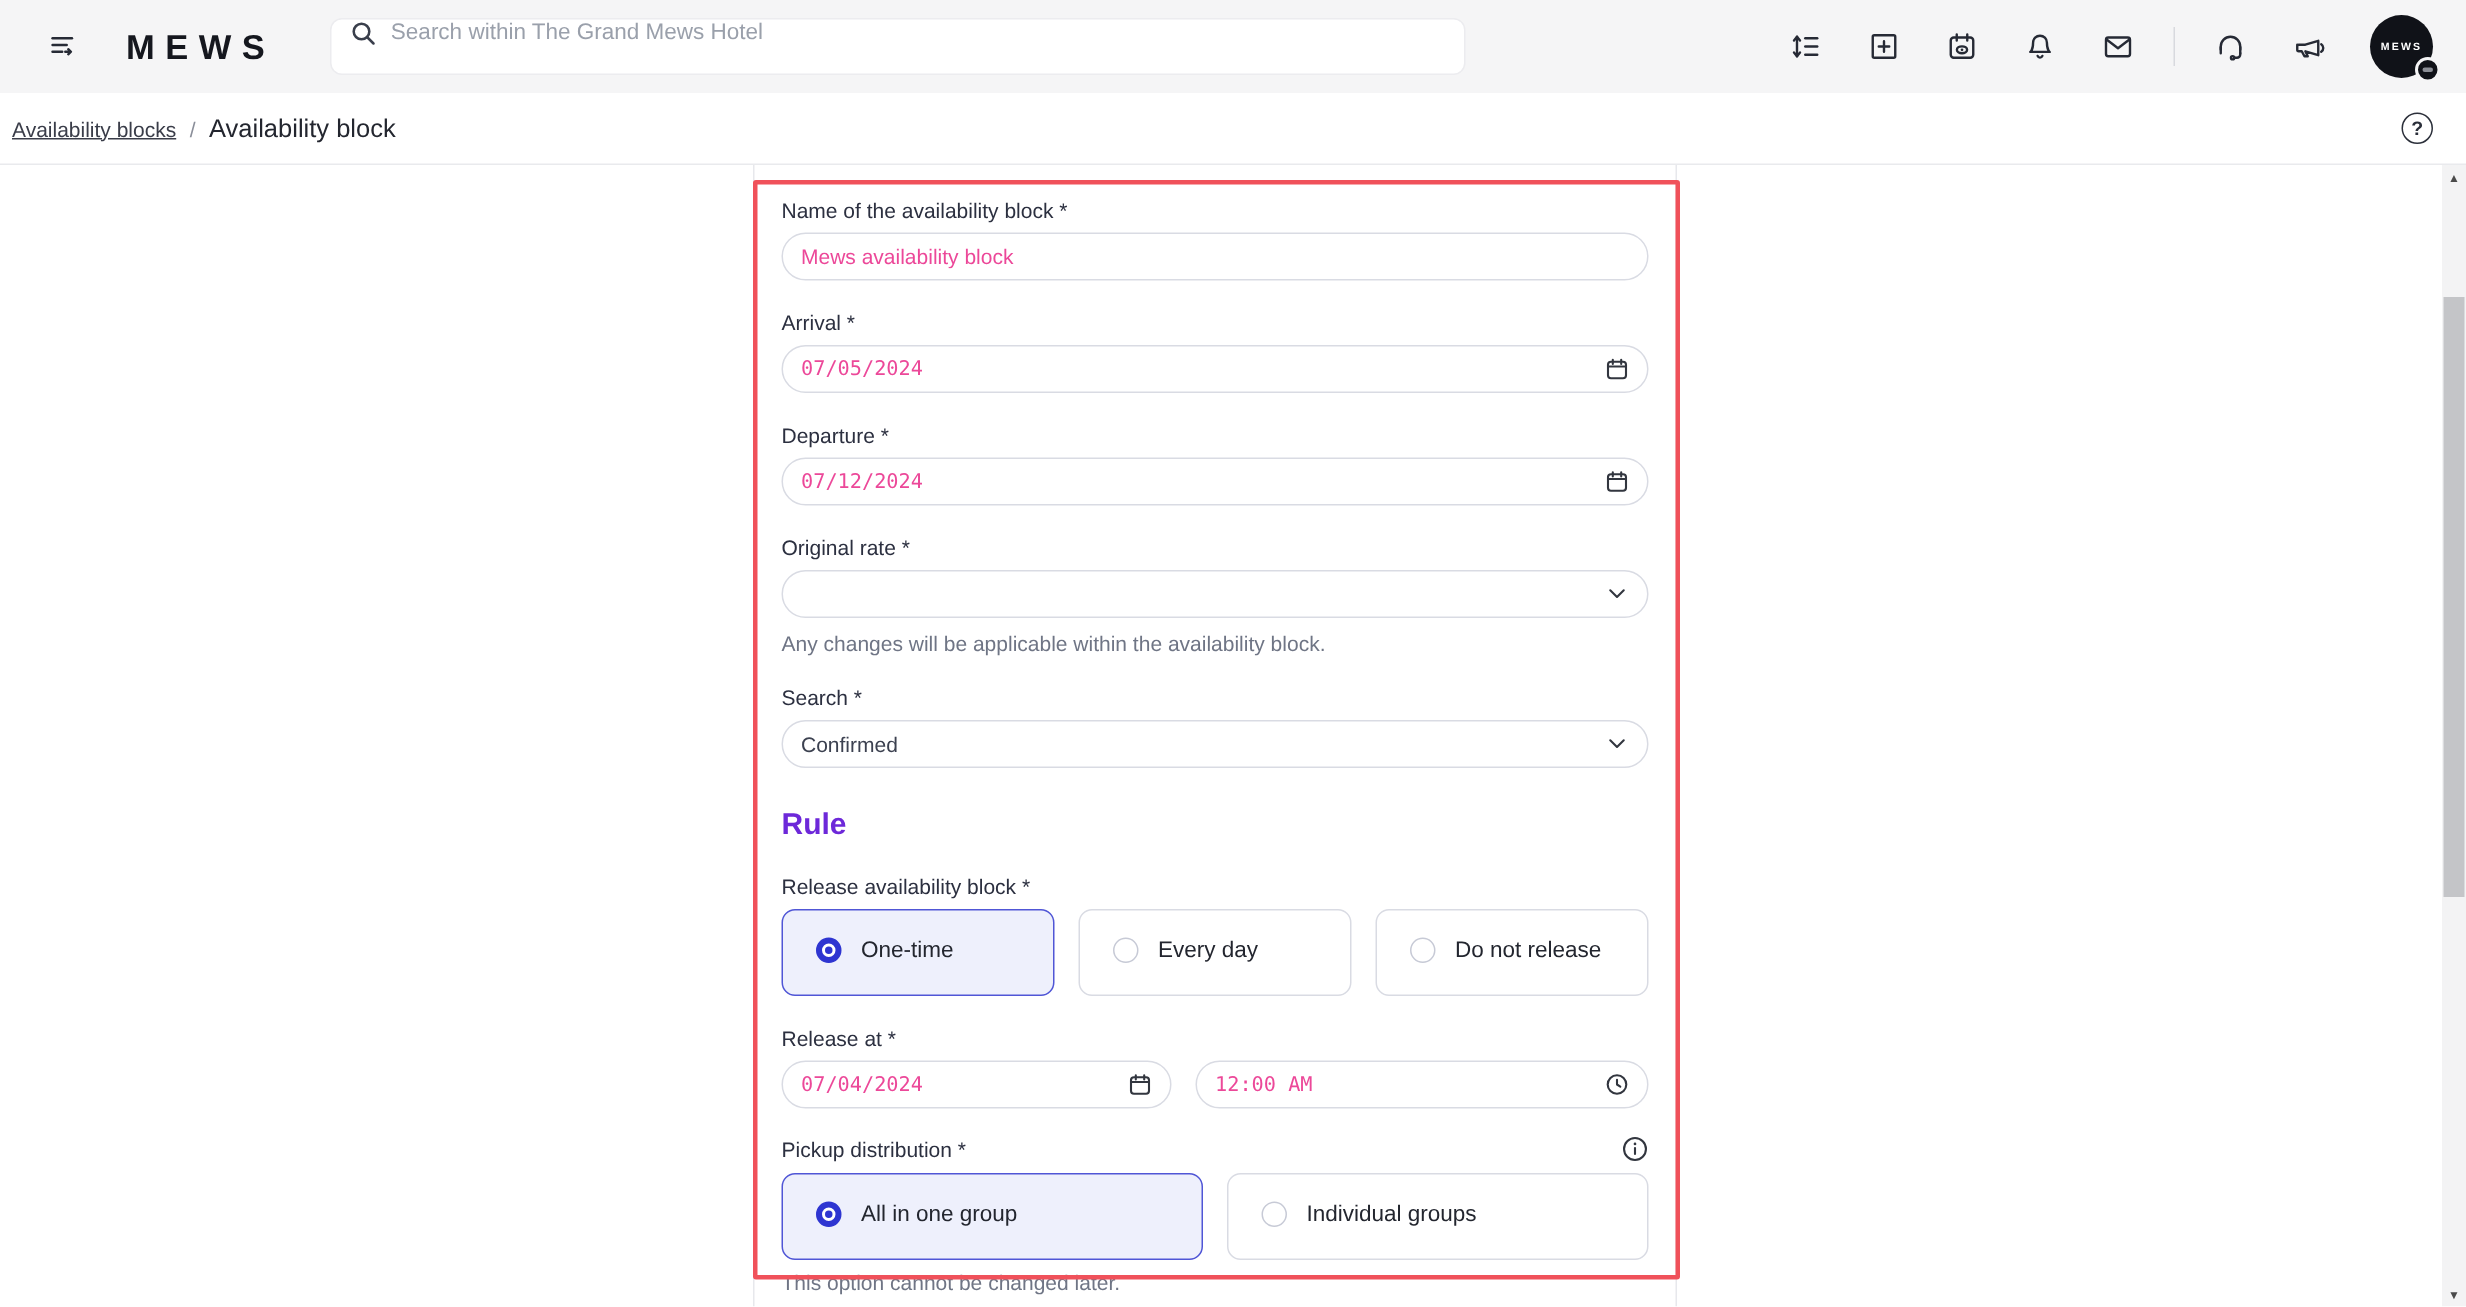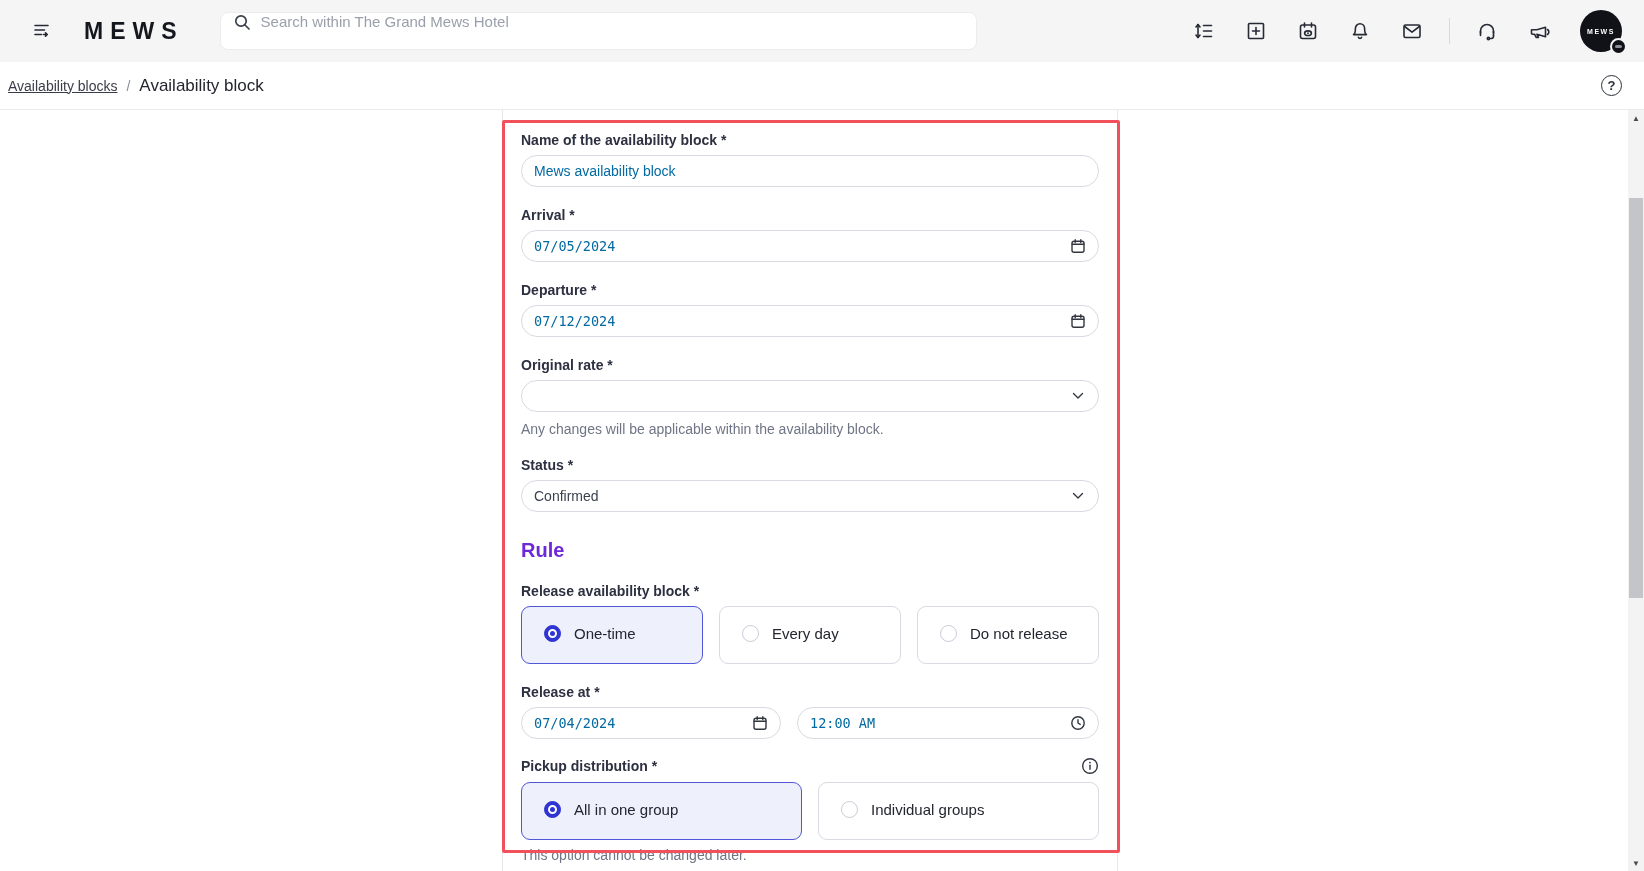--- a/index.html
+++ b/index.html
@@ -101,37 +101,37 @@
   }
   .annotation-box {
     position: absolute; left: -1px; top: 10px; width: 618px; height: 733px;
     border: 3px solid var(--annotation);
     border-radius: 2px;
     pointer-events: none; z-index: 6;
   }
 
   .form-group { margin-bottom: 20px; }
   .field-label {
-    display: block; font-size: 14px; font-weight: 700; color: #2c3040;
+    display: block; font-size: 14px; font-weight: 400; color: #2c3040;
     margin-bottom: 7px;
   }
   .label-row { display: flex; align-items: center; justify-content: space-between; margin-bottom: 7px; }
   .label-row .field-label { margin-bottom: 0; }
   .text-input, .select-input {
     width: 100%; height: 32px;
     border: 1px solid var(--input-border); border-radius: 16px;
     background: #ffffff;
     display: flex; align-items: center;
     padding: 0 12px;
     font-size: 14px; color: #3c4150;
     cursor: text;
   }
   .text-input input {
     border: none; outline: none; width: 100%; background: transparent;
-    font-size: 14px; color: #0369a1; font-family: "Liberation Sans", sans-serif;
+    font-size: 14px; color: #ec4899; font-family: "Liberation Sans", sans-serif;
   }
   .text-input input.mono, .mono { font-family: "DejaVu Sans Mono", monospace; font-size: 13.5px; }
   .text-input svg, .select-input svg { flex: 0 0 auto; stroke: #32363f; fill: none; stroke-width: 1.4; stroke-linecap: round; stroke-linejoin: round; }
   .select-input { cursor: pointer; justify-content: space-between; }
   .helper-text { font-size: 14px; color: #6f7585; margin-top: 9px; }
 
   .section-title { font-size: 20px; font-weight: 700; color: #6d28d9; margin: 27px 0 21px 0; }
 
   .card-row { display: grid; gap: 16px; }
   .cards-3 { grid-template-columns: 1fr 1fr 1fr; }
@@ -305,21 +305,21 @@
       <div class="select-input">
         <span></span>
         <svg width="16" height="16" viewBox="0 0 16 16">
           <path d="M3.5 5.5 8 10l4.5-4.5"></path>
         </svg>
       </div>
       <div class="helper-text">Any changes will be applicable within the availability block.</div>
     </div>
 
     <div class="form-group">
-      <label class="field-label">Status *</label>
+      <label class="field-label">Search *</label>
       <div class="select-input">
         <span>Confirmed</span>
         <svg width="16" height="16" viewBox="0 0 16 16">
           <path d="M3.5 5.5 8 10l4.5-4.5"></path>
         </svg>
       </div>
     </div>
 
     <h2 class="section-title">Rule</h2>
 

